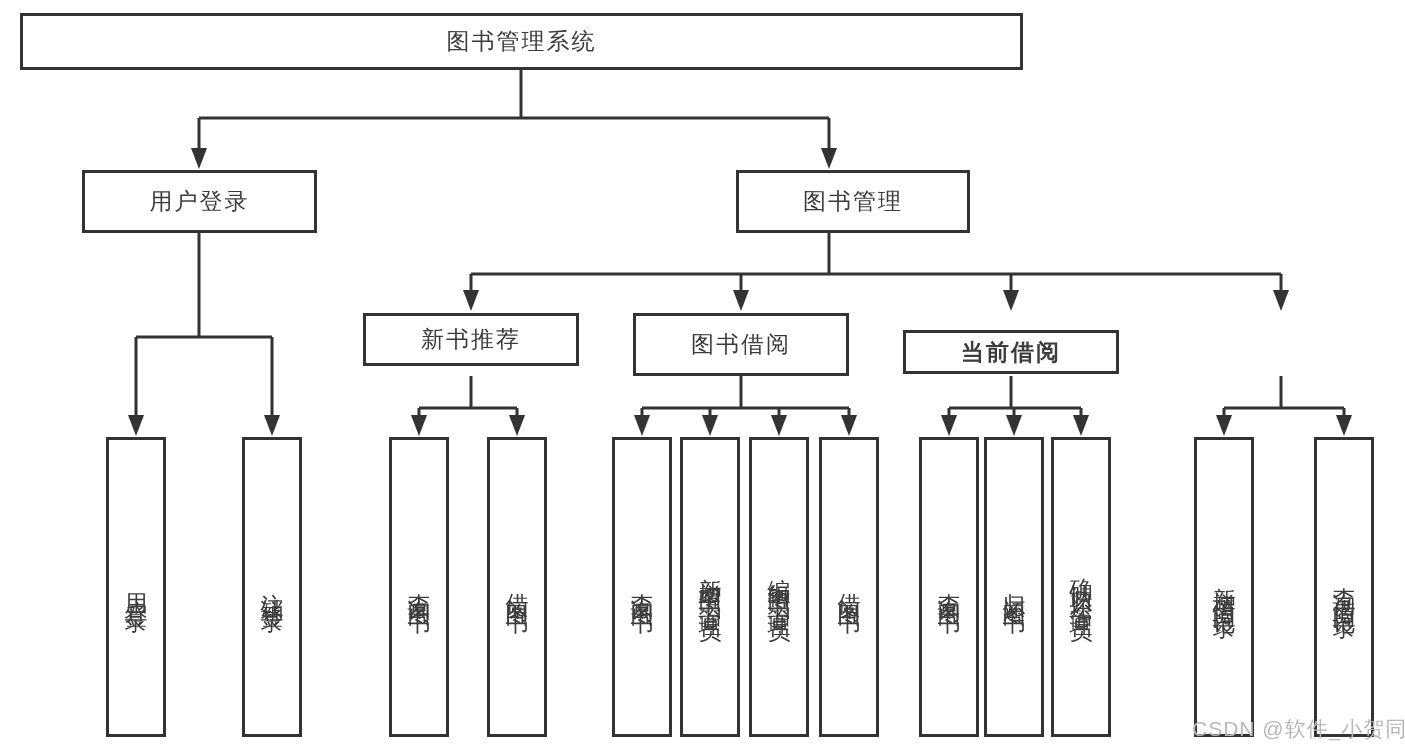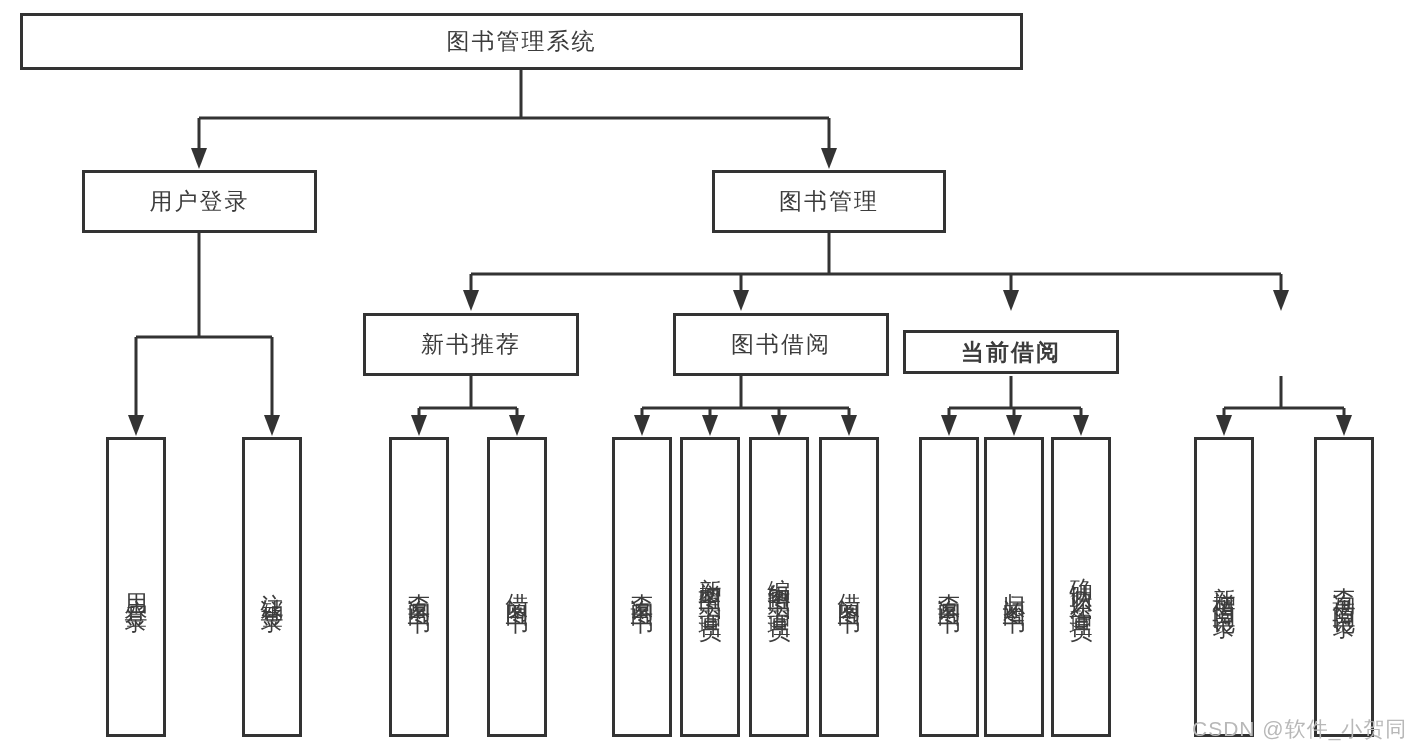--- a/index.html
+++ b/index.html
@@ -39,24 +39,24 @@
   .leaf {
     writing-mode: vertical-rl;
     letter-spacing: 6px;
     font-size: 23px;
     padding: 4px 0;
   }
   
   .n-root   { left: 20px;  top: 13px;  width: 1003px; height: 57px; }
   
   .n-login  { left: 82px;  top: 170px; width: 235px; height: 63px; }
-  .n-mgmt   { left: 712px; top: 170px; width: 234px; height: 63px; }
+  .n-mgmt   { left: 736px; top: 170px; width: 234px; height: 63px; }
   
-  .n-l3-0   { left: 363px;  top: 313px; width: 216px; height: 63px; }
-  .n-l3-1   { left: 633px;  top: 313px; width: 216px; height: 63px; margin-left: 40px; }
+  .n-l3-0   { left: 363px;  top: 313px; width: 216px; height: 53px; }
+  .n-l3-1   { left: 633px;  top: 313px; width: 216px; height: 63px; }
   .n-l3-2   { left: 903px;  top: 330px; width: 216px; height: 44px; font-weight: bold; }
   .n-l3-3   { left: 1173px; top: 313px; width: 216px; height: 63px; }
   
   .leaf     { top: 437px; width: 60px; height: 300px; }
   .lf-a0 { left: 106px; }
   .lf-a1 { left: 242px; }
   .lf-b0 { left: 389px; }
   .lf-b1 { left: 487px; }
   .lf-c0 { left: 612px; }
   .lf-c1 { left: 680px; }

